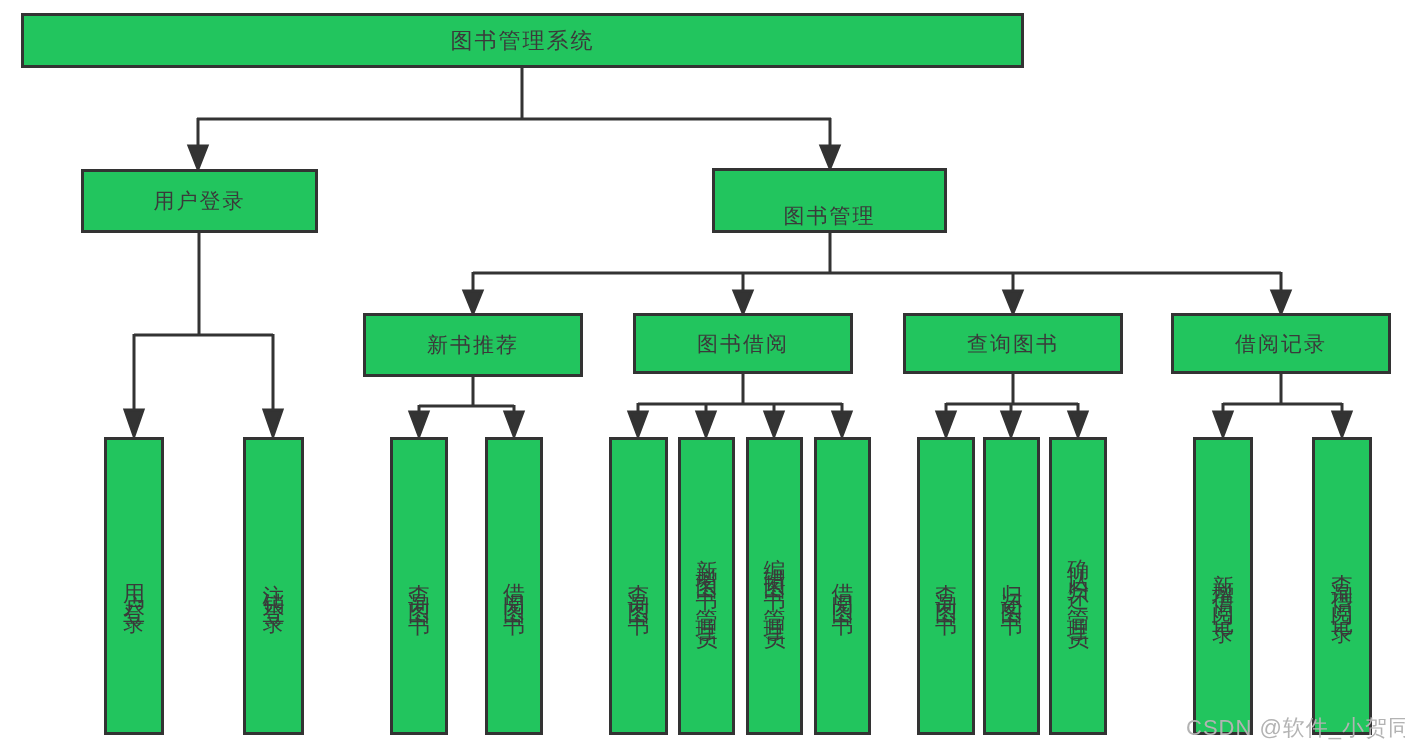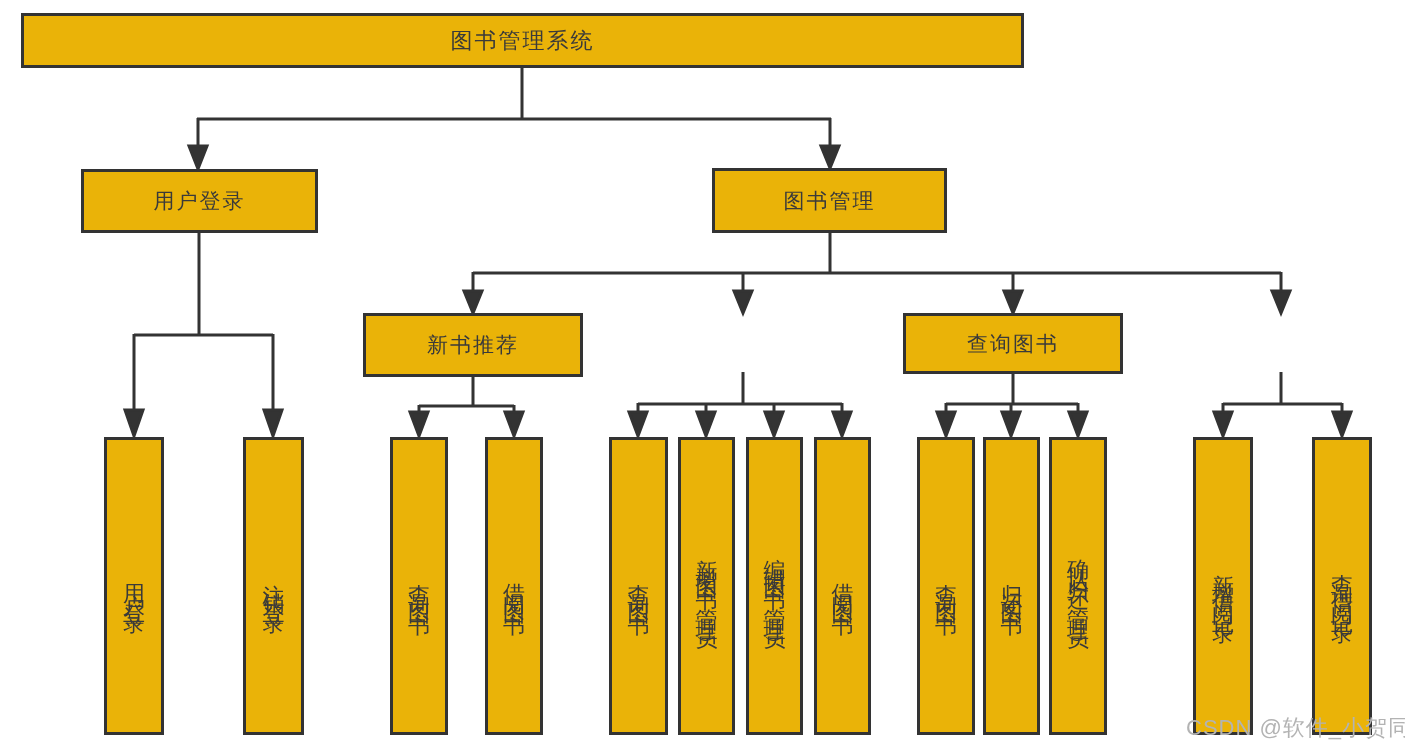--- a/index.html
+++ b/index.html
@@ -17,21 +17,21 @@
   }
   .wires {
     position: absolute;
     left: 0; top: 0;
     z-index: 1;
   }
   .node {
     position: absolute;
     box-sizing: border-box;
     border: 3px solid #333333;
-    background: #eab308;
+    background: #22c55e;
     display: flex;
     align-items: center;
     justify-content: center;
     z-index: 2;
     color: #333333;
   }
   .hlabel {
     font-size: 21px;
     letter-spacing: 2px;
     color: #3a3a3a;
@@ -105,29 +105,35 @@
     </g>
   </svg>
 
   <div class="node" style="left:21px; top:13px; width:1003px; height:55px;">
     <span class="hlabel root-label">图书管理系统</span>
   </div>
 
   <div class="node" style="left:81px; top:169px; width:237px; height:64px;">
     <span class="hlabel">用户登录</span>
   </div>
-  <div class="node" style="left:712px; top:168px; width:235px; height:65px;">
+  <div class="node" style="left:712px; top:168px; width:235px; height:65px;align-items:flex-end;">
     <span class="hlabel">图书管理</span>
   </div>
 
   <div class="node" style="left:363px; top:313px; width:220px; height:64px;">
     <span class="hlabel">新书推荐</span>
   </div>
+  <div class="node" style="left:633px; top:313px; width:220px; height:61px;">
+    <span class="hlabel">图书借阅</span>
+  </div>
   <div class="node" style="left:903px; top:313px; width:220px; height:61px;">
     <span class="hlabel">查询图书</span>
+  </div>
+  <div class="node" style="left:1171px; top:313px; width:220px; height:61px;">
+    <span class="hlabel">借阅记录</span>
   </div>
 
   <div class="node" style="left:104px; top:437px; width:60px; height:298px;">
     <span class="vtext">用户登录</span>
   </div>
   <div class="node" style="left:243px; top:437px; width:61px; height:298px;">
     <span class="vtext">注销登录</span>
   </div>
 
   <div class="node" style="left:390px; top:437px; width:58px; height:298px;">

